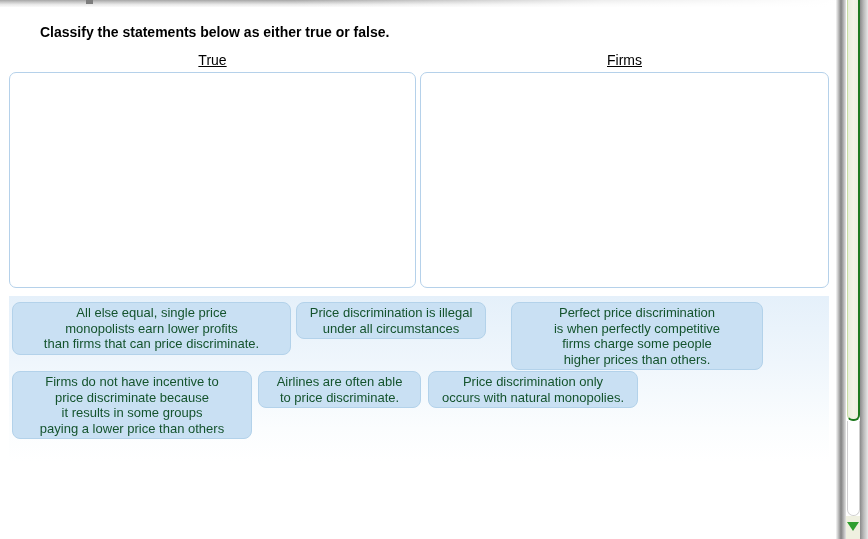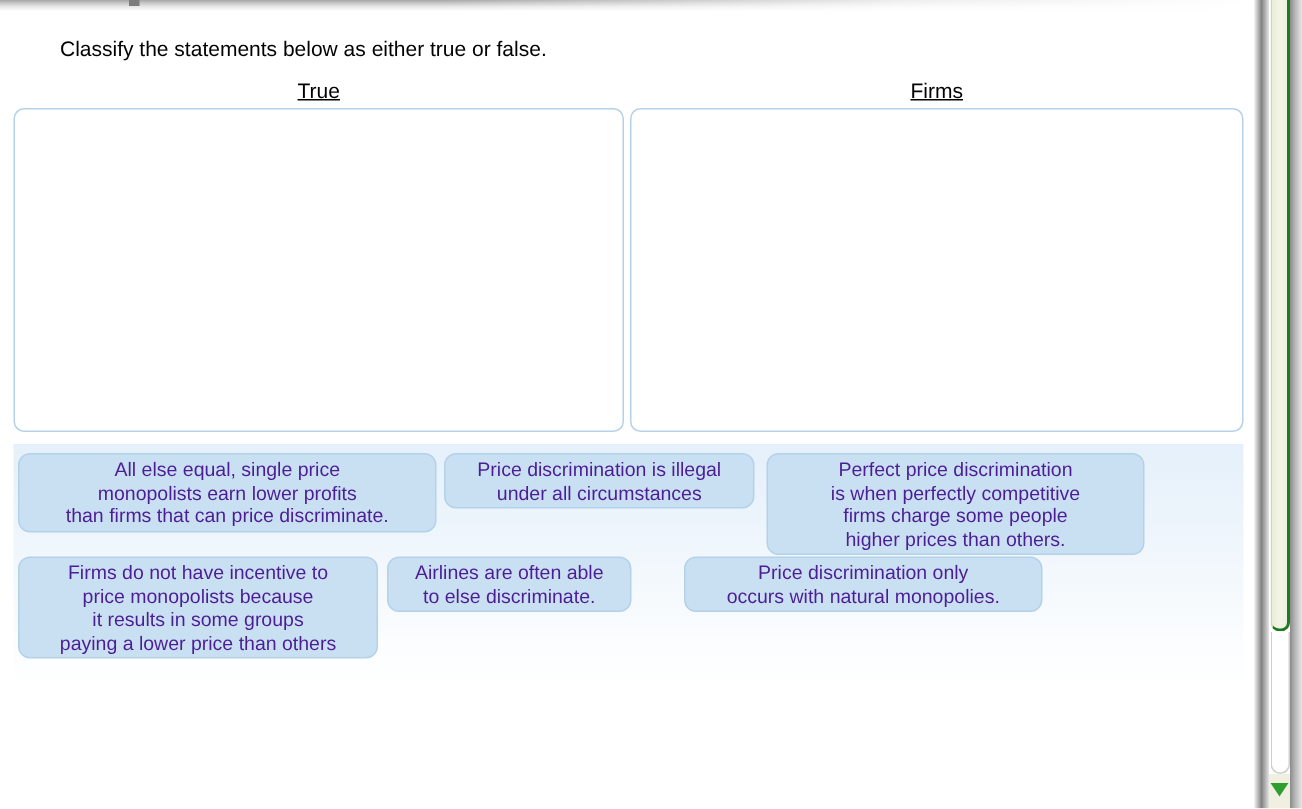--- a/index.html
+++ b/index.html
@@ -16,21 +16,21 @@
   }
   .topbar::after{
     content:"";position:absolute;inset:0;
     background:linear-gradient(to right,rgba(255,255,255,0) 35%,rgba(255,255,255,.8) 72%,#fff 100%);
   }
   .topbar-notch{
     position:absolute;left:86px;top:0;width:7px;height:4px;background:#7d7d7d;z-index:2;
   }
   
   .instruction{
-    position:absolute;left:40px;top:24px;font-size:14px;line-height:17px;
+    position:absolute;left:40px;top:24px;font-size:14px;line-height:17px;font-weight:bold;
   }
   
   .bin-label{position:absolute;top:52px;font-size:14px;text-align:center;text-decoration:underline;}
   .bin-label.true{left:9px;width:407px;}
   .bin-label.false{left:420px;width:409px;}
   
   .dropzone{
     position:absolute;top:72px;height:216px;background:#fff;
     border:1px solid #b5d1ea;border-radius:7px;box-sizing:border-box;
   }
@@ -39,28 +39,28 @@
   
   .bank-panel{
     position:absolute;left:9px;top:296px;width:820px;height:166px;
     background:linear-gradient(to bottom,#e5f0fa 0%,#eff6fc 40%,#fbfdfe 80%,#ffffff 100%);
   }
   
   .chip{
     position:absolute;box-sizing:border-box;
     background:#c9e0f3;border:1px solid #b3d2ea;border-radius:8px;
     font-size:13px;line-height:15.5px;text-align:center;
-    white-space:pre;padding:2px 7px;color:#4c1d95;
+    white-space:pre;padding:2px 7px;color:#14532d;
   }
   .chip.c1{left:12px;top:302px;width:279px;}
-  .chip.c2{left:296px;top:302px;width:207px;}
+  .chip.c2{left:296px;top:302px;width:190px;}
   .chip.c3{left:511px;top:302px;width:252px;}
   .chip.c4{left:12px;top:371px;width:240px;}
   .chip.c5{left:258px;top:371px;width:163px;}
-  .chip.c6{left:428px;top:371px;width:239px;margin-left:28px;}
+  .chip.c6{left:428px;top:371px;width:210px;}
   
   .scrollbar{position:absolute;left:836px;top:0;width:32px;height:539px;}
   .sb-groove-left{
     position:absolute;left:0;top:0;width:10px;height:539px;
     background:linear-gradient(to right,#f6f6f6 0%,#bdbdbd 25%,#828282 50%,#b2b2b2 75%,#e4e4e4 100%);
   }
   .sb-groove-right{
     position:absolute;left:24px;top:0;width:8px;height:539px;
     background:linear-gradient(to right,#8a8a8a 0%,#b9b9b9 45%,#e7e7e7 100%);
   }
@@ -107,25 +107,25 @@
   <div class="chip c1">All else equal, single price
 monopolists earn lower profits
 than firms that can price discriminate.</div>
   <div class="chip c2">Price discrimination is illegal
 under all circumstances</div>
   <div class="chip c3">Perfect price discrimination
 is when perfectly competitive
 firms charge some people
 higher prices than others.</div>
   <div class="chip c4">Firms do not have incentive to
-price monopolists because
+price discriminate because
 it results in some groups
 paying a lower price than others</div>
   <div class="chip c5">Airlines are often able
-to else discriminate.</div>
+to price discriminate.</div>
   <div class="chip c6">Price discrimination only
 occurs with natural monopolies.</div>
 
   <div class="scrollbar">
     <div class="sb-groove-left"></div>
     <div class="sb-track">
       <div class="sb-thumb"></div>
       <div class="sb-track-lower"></div>
       <div class="sb-down-btn">
         <span class="sb-down-icon"></span>

